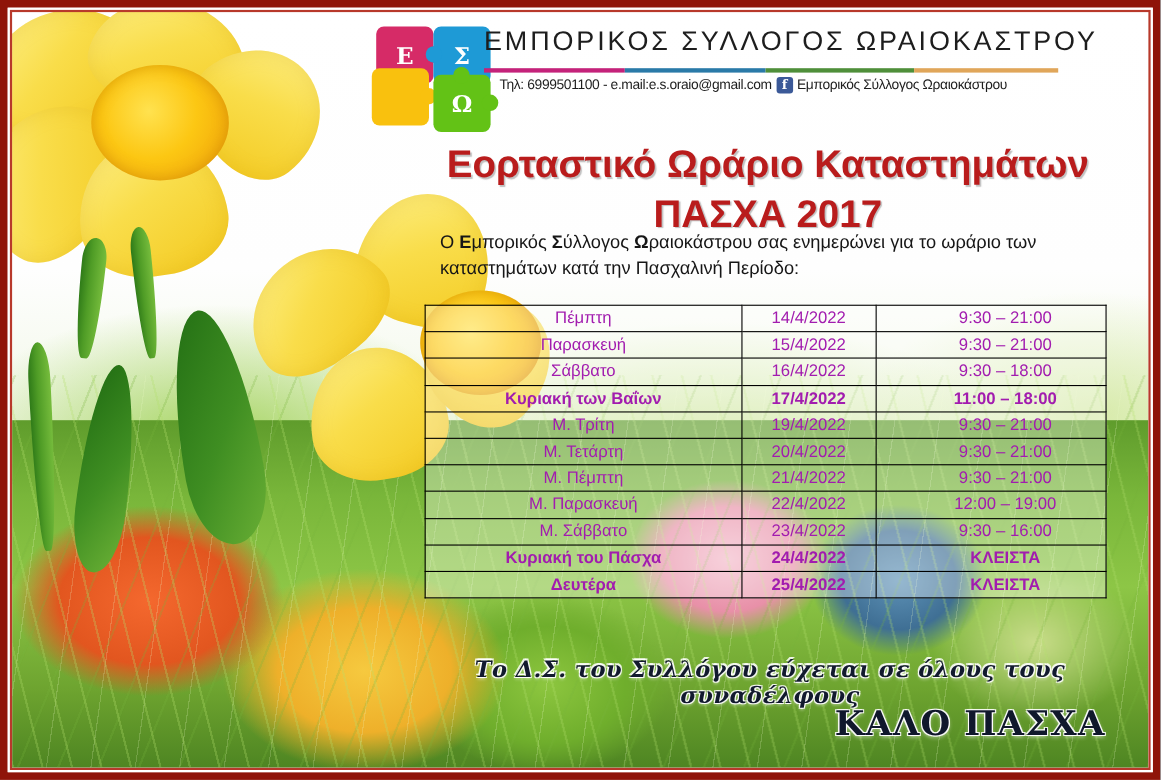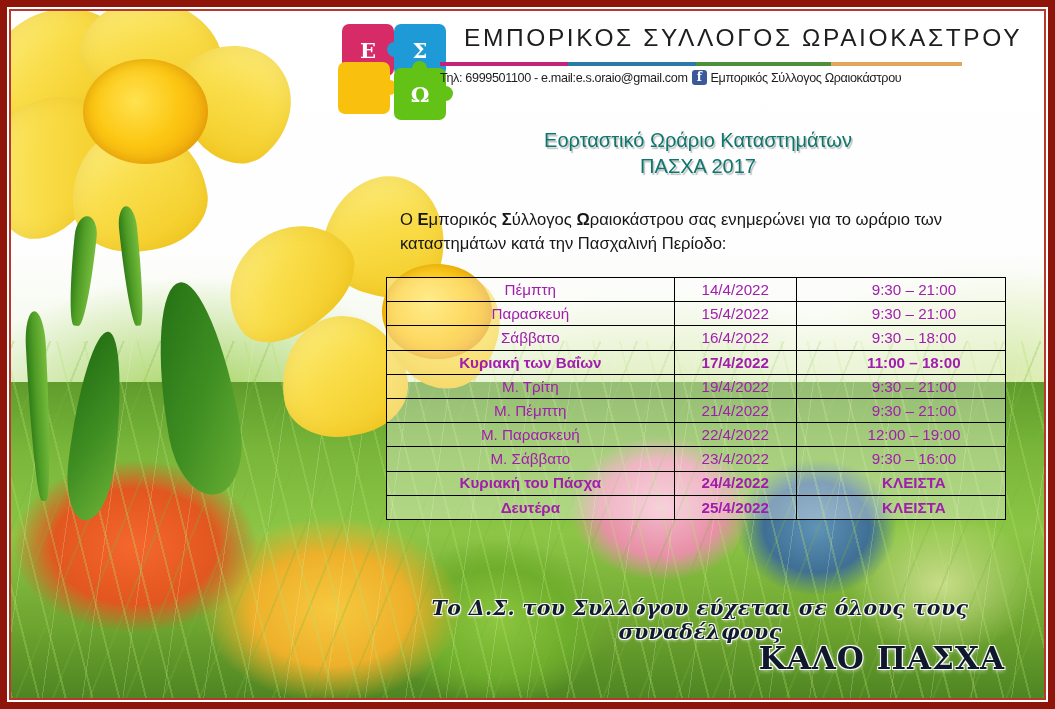--- a/index.html
+++ b/index.html
@@ -97,45 +97,44 @@
   .pz-y::after{width:15px;height:15px;right:-7px;top:18px;background:#f9c10e;}
   .pz-o{left:72px;top:56px;background:#63c216;}
   .pz-o::before{width:15px;height:15px;left:18px;top:-7px;background:#63c216;}
   .pz-o::after{width:15px;height:15px;right:-7px;top:18px;background:#63c216;}
 
   .org-name{
     position:absolute;left:118px;top:16px;
     font-family:"Liberation Sans",sans-serif;
     font-size:24.5px;font-weight:400;letter-spacing:2.6px;color:#1d1d1d;
     white-space:nowrap;
-    margin-left:24px;
   }
   .rule{position:absolute;left:118px;top:54px;width:522px;height:4px;display:flex;}
   .rule span{height:100%;}
   .rule .r1{flex:0 0 24.5%;background:#c4227a;}
   .rule .r2{flex:0 0 24.5%;background:#2a7aa8;}
   .rule .r3{flex:0 0 26%;background:#4f8f3a;}
   .rule .r4{flex:1;background:#e0a65a;}
 
   .contact{
-    position:absolute;left:118px;top:62px;width:528px;
+    position:absolute;left:132px;top:62px;width:528px;
     font-family:"Liberation Sans",sans-serif;
     font-size:12.6px;color:#1d1d1d;white-space:nowrap;
     letter-spacing:-.35px;
-    display:flex;align-items:center;gap:4px;
+    display:flex;align-items:flex-start;gap:4px;
   }
   .fb{display:inline-block;width:15px;height:15px;border-radius:3px;background:#3b5998;
       color:#fff;font-weight:700;font-size:12px;line-height:15px;text-align:center;
       font-family:"DejaVu Serif",serif;}
 
   
   .title-wrap{position:absolute;left:398px;top:128px;width:600px;text-align:center;z-index:20;}
   .title{
     font-family:"Liberation Sans",sans-serif;
-    font-size:20px;font-weight:400;color:#0f766e;line-height:1.28;
+    font-size:35px;font-weight:700;color:#b91c1c;line-height:1.28;
     text-shadow:1.5px 1.5px 1px rgba(140,140,140,.55);
   }
 
   .intro{
     position:absolute;left:400px;top:208px;width:600px;z-index:20;
     font-family:"Liberation Sans",sans-serif;
     font-size:16.6px;color:#161616;line-height:1.42;
   }
   .intro b{font-weight:700;}
 
@@ -278,20 +277,25 @@
           <td class="c0">Κυριακή των Βαΐων</td>
           <td class="c1">17/4/2022</td>
           <td class="c2">11:00 – 18:00</td>
         </tr>
         <tr>
           <td class="c0">Μ. Τρίτη</td>
           <td class="c1">19/4/2022</td>
           <td class="c2">9:30 – 21:00</td>
         </tr>
         <tr>
+          <td class="c0">Μ. Τετάρτη</td>
+          <td class="c1">20/4/2022</td>
+          <td class="c2">9:30 – 21:00</td>
+        </tr>
+        <tr>
           <td class="c0">Μ. Πέμπτη</td>
           <td class="c1">21/4/2022</td>
           <td class="c2">9:30 – 21:00</td>
         </tr>
         <tr>
           <td class="c0">Μ. Παρασκευή</td>
           <td class="c1">22/4/2022</td>
           <td class="c2">12:00 – 19:00</td>
         </tr>
         <tr>

